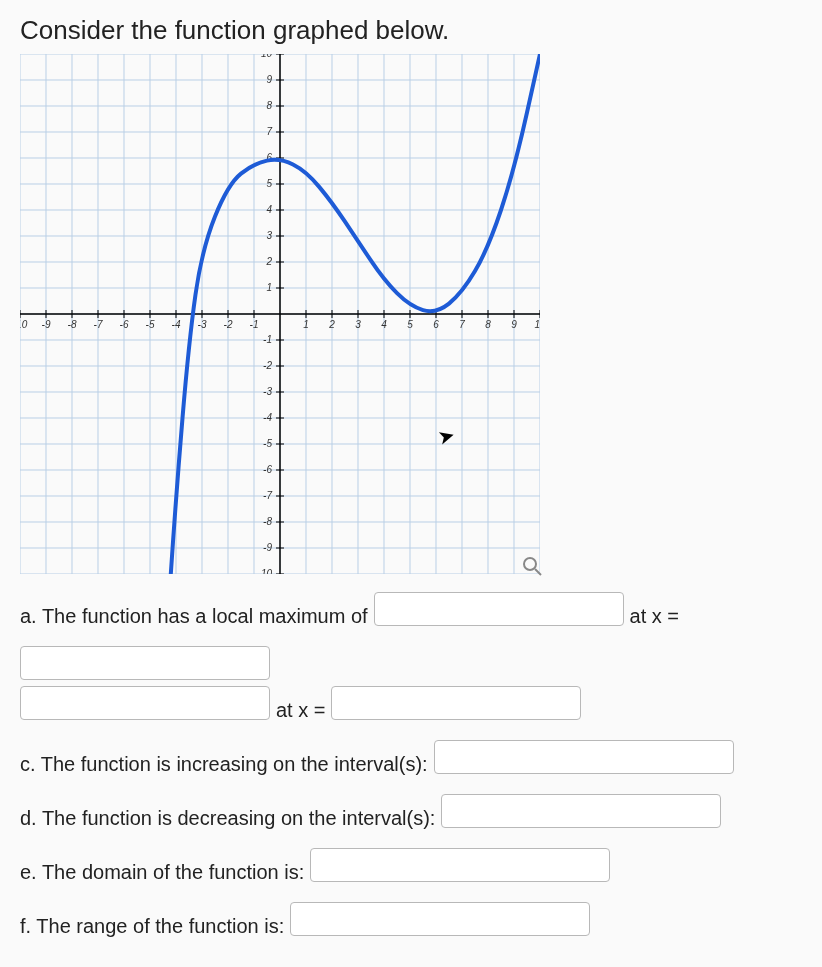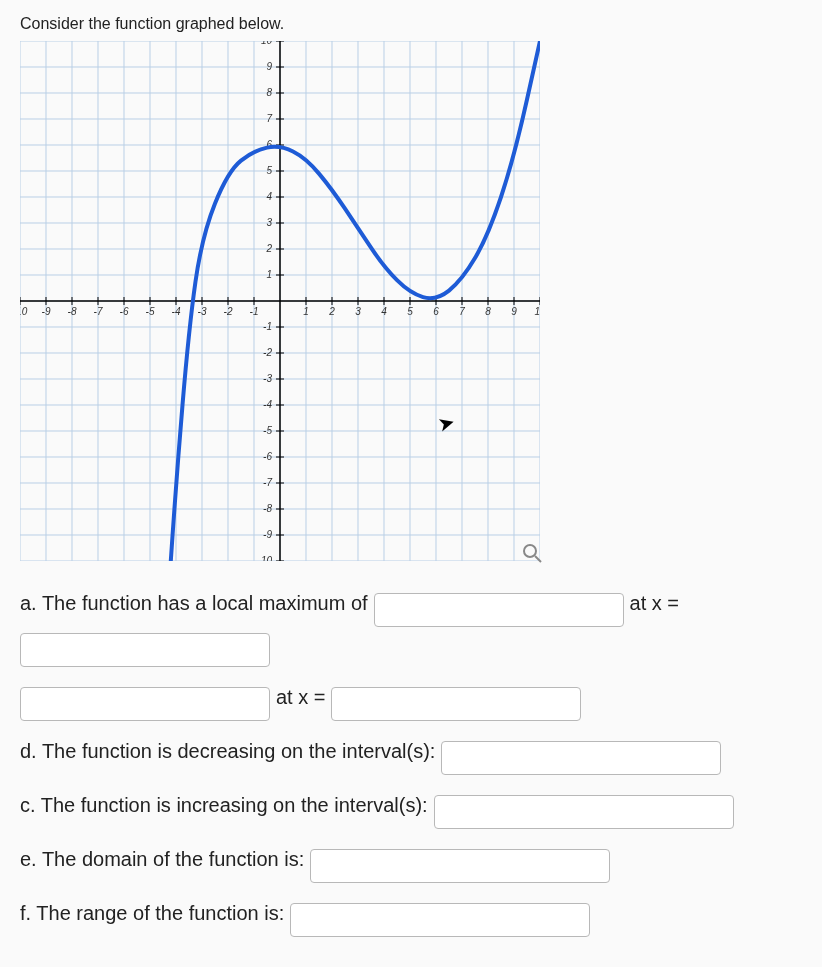--- a/index.html
+++ b/index.html
@@ -4,21 +4,21 @@
   <style>
     * { box-sizing: border-box; margin: 0; padding: 0; }
     body {
       font-family: Arial, Helvetica, sans-serif;
       background: #fafafa;
       padding: 15px 20px;
       width: 822px;
       color: #222;
     }
     .title {
-      font-size: 16px;
+      font-size: 26px;
       margin-bottom: 8px;
     }
     .graph-wrap {
       position: relative;
       width: 520px;
       height: 520px;
       margin-bottom: 18px;
     }
     .graph-wrap svg { display: block; }
     .zoom-icon {
@@ -31,21 +31,21 @@
     }
     .cursor-arrow {
       position: absolute;
       left: 418px;
       top: 370px;
       font-size: 20px;
       color: #000;
       transform: rotate(-15deg);
     }
     .questions { font-size: 20px; line-height: 2.4; }
-    .qrow { display: flex; align-items: flex-end; flex-wrap: wrap; gap: 6px; margin-bottom: 6px; }
+    .qrow { display: flex; align-items: flex-start; flex-wrap: wrap; gap: 6px; margin-bottom: 6px; }
     .input-box {
       display: inline-block;
       min-width: 110px;
       height: 34px;
       border: 1px solid #b8b8b8;
       border-radius: 4px;
       background: #fff;
       vertical-align: middle;
       padding: 4px 8px;
       font-size: 18px;
@@ -201,28 +201,28 @@
     <input class="input-box" style="">
     <span>at x =</span>
     <input class="input-box" style="">
   </div>
   <div class="qrow">
     <input class="input-box" style="">
     <span>at x =</span>
     <input class="input-box" style="">
   </div>
   <div class="qrow">
+    <span>c. The function is increasing on the interval(s):</span>
+    <input class="input-box input-wider" style="">
+  </div>
+  <div class="qrow">
     <span>d. The function is decreasing on the interval(s):</span>
     <input class="input-box input-wide" style="">
   </div>
   <div class="qrow">
-    <span>c. The function is increasing on the interval(s):</span>
-    <input class="input-box input-wider" style="">
-  </div>
-  <div class="qrow">
     <span>e. The domain of the function is:</span>
     <input class="input-box input-wider" style="">
   </div>
   <div class="qrow">
     <span>f. The range of the function is:</span>
     <input class="input-box input-wider" style="">
   </div>
 </div>
 
 </body></html>

